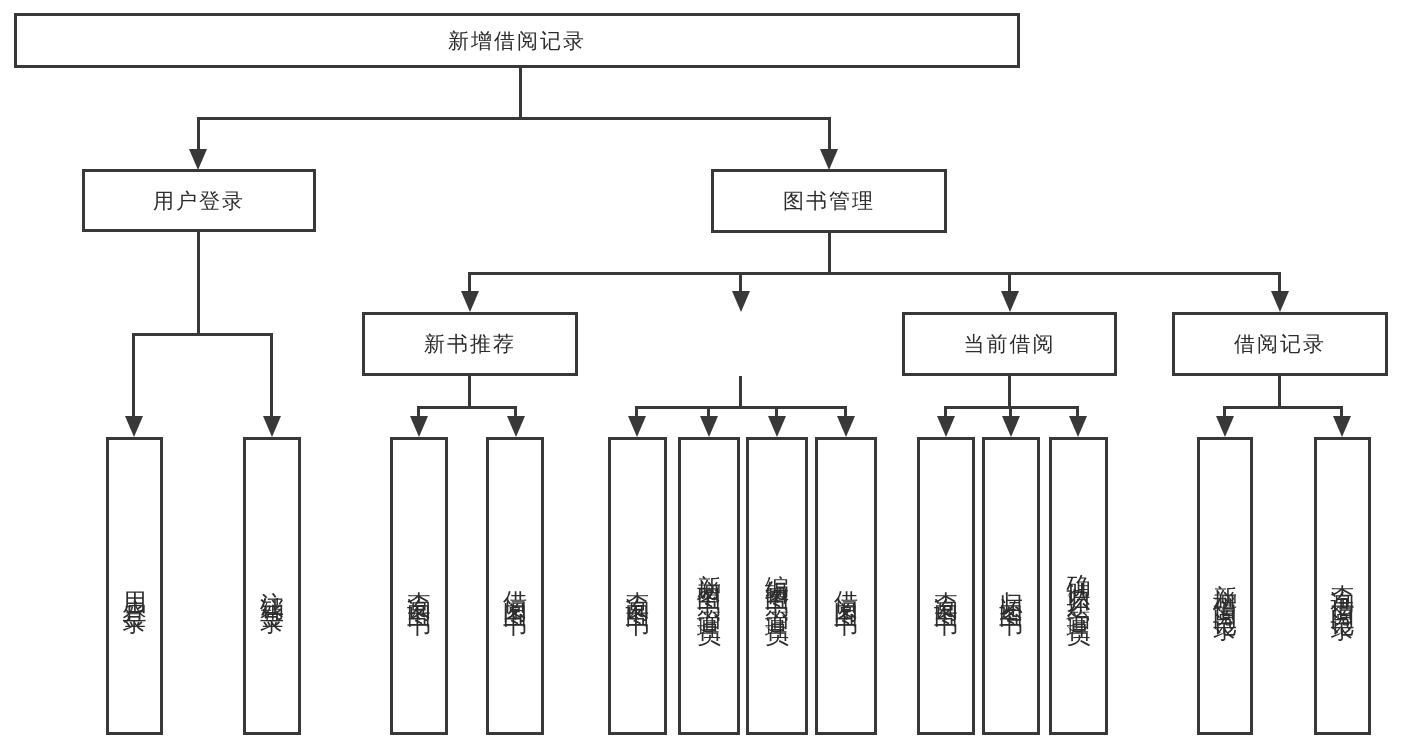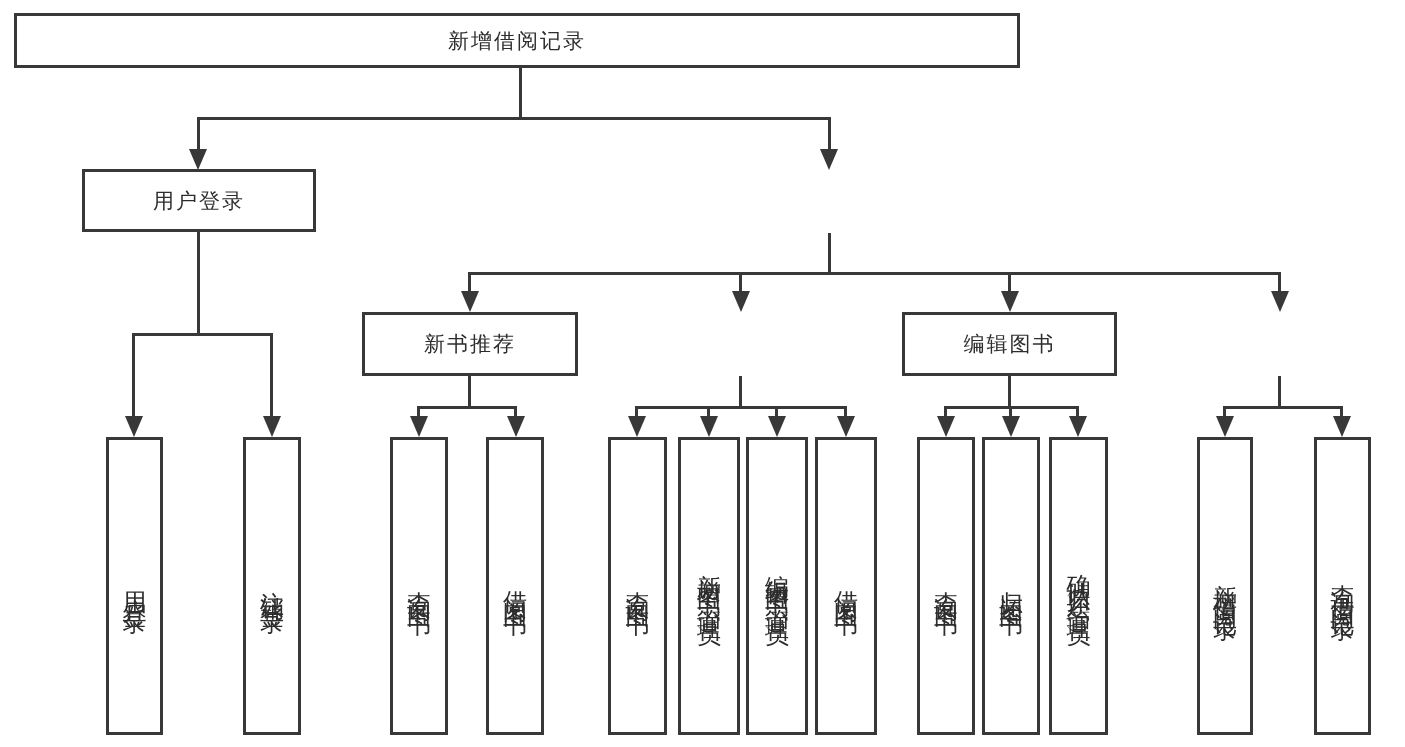--- a/index.html
+++ b/index.html
@@ -67,20 +67,23 @@
   <div class="vline" style="left:519px;top:68px;height:51px;"></div>
   <div class="hline" style="left:197px;top:117px;width:634px;"></div>
   <div class="vline" style="left:197px;top:118px;height:33px;"></div>
   <div class="arrow" style="left:189px;top:149px;"></div>
   <div class="vline" style="left:828px;top:118px;height:33px;"></div>
   <div class="arrow" style="left:820px;top:149px;"></div>
 
   <div class="hbox" style="left:82px;top:169px;width:234px;height:63px;">
     <span>用户登录</span>
   </div>
+  <div class="hbox" style="left:711px;top:169px;width:236px;height:64px;">
+    <span>图书管理</span>
+  </div>
 
   <div class="vline" style="left:197px;top:232px;height:103px;"></div>
   <div class="hline" style="left:132px;top:333px;width:141px;"></div>
   <div class="vline" style="left:132px;top:335px;height:83px;"></div>
   <div class="arrow" style="left:125px;top:416px;"></div>
   <div class="vline" style="left:270px;top:335px;height:83px;"></div>
   <div class="arrow" style="left:263px;top:416px;"></div>
 
   <div class="vline" style="left:828px;top:233px;height:41px;"></div>
   <div class="hline" style="left:468px;top:272px;width:813px;"></div>
@@ -90,21 +93,24 @@
   <div class="arrow" style="left:732px;top:291px;"></div>
   <div class="vline" style="left:1008px;top:274px;height:19px;"></div>
   <div class="arrow" style="left:1001px;top:291px;"></div>
   <div class="vline" style="left:1278px;top:274px;height:19px;"></div>
   <div class="arrow" style="left:1271px;top:291px;"></div>
 
   <div class="hbox" style="left:362px;top:312px;width:216px;height:64px;">
     <span>新书推荐</span>
   </div>
   <div class="hbox" style="left:902px;top:312px;width:215px;height:64px;">
-    <span>编辑图书</span>
+    <span>当前借阅</span>
+  </div>
+  <div class="hbox" style="left:1172px;top:312px;width:216px;height:64px;">
+    <span>借阅记录</span>
   </div>
 
   <div class="vline" style="left:468px;top:376px;height:33px;"></div>
   <div class="hline" style="left:417px;top:406px;width:100px;"></div>
   <div class="vline" style="left:417px;top:408px;height:10px;"></div>
   <div class="arrow" style="left:410px;top:416px;"></div>
   <div class="vline" style="left:514px;top:408px;height:10px;"></div>
   <div class="arrow" style="left:507px;top:416px;"></div>
 
   <div class="vline" style="left:739px;top:376px;height:33px;"></div>

